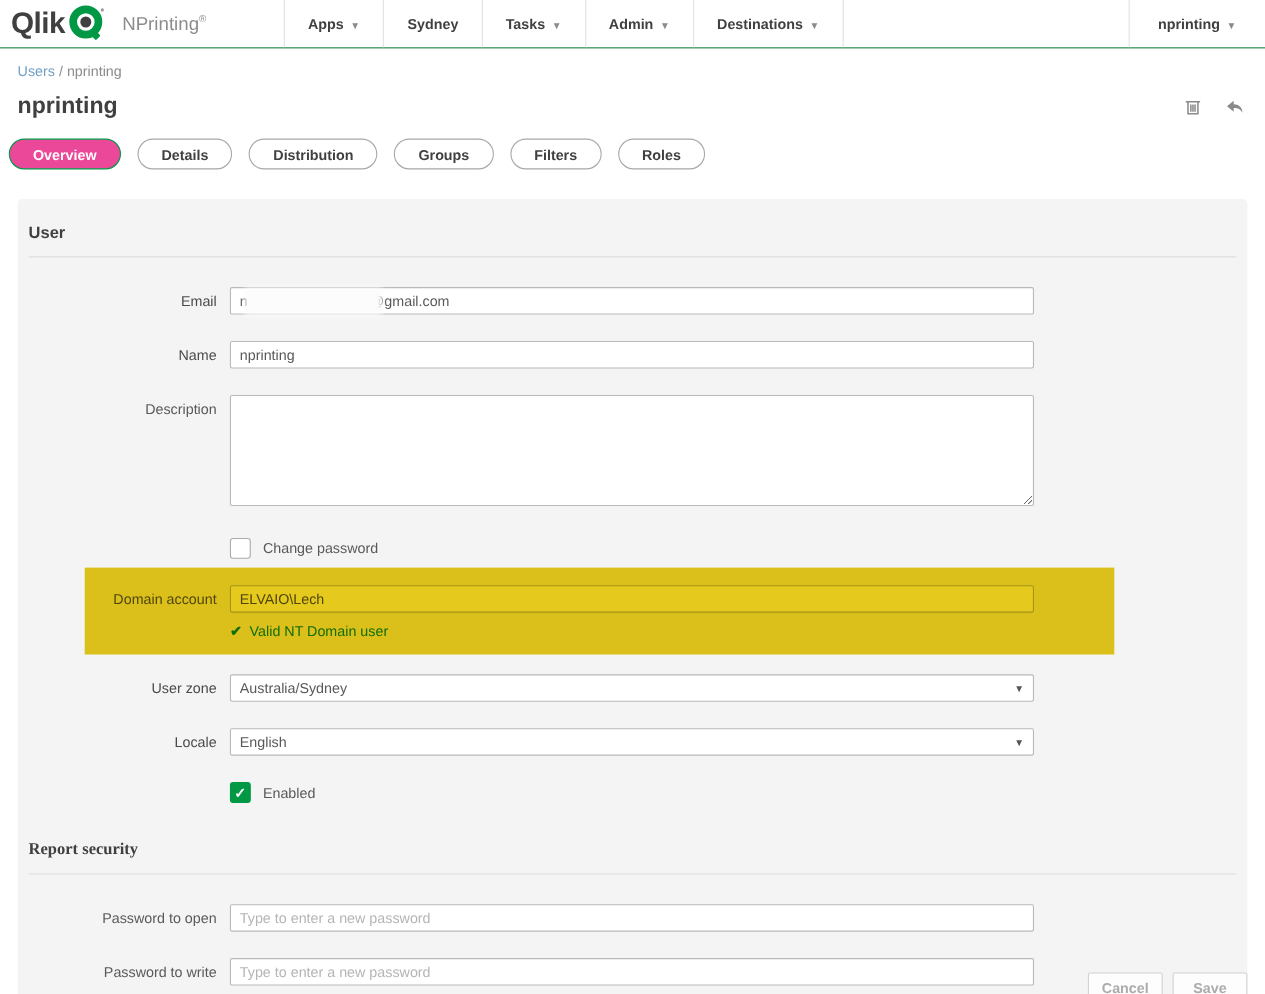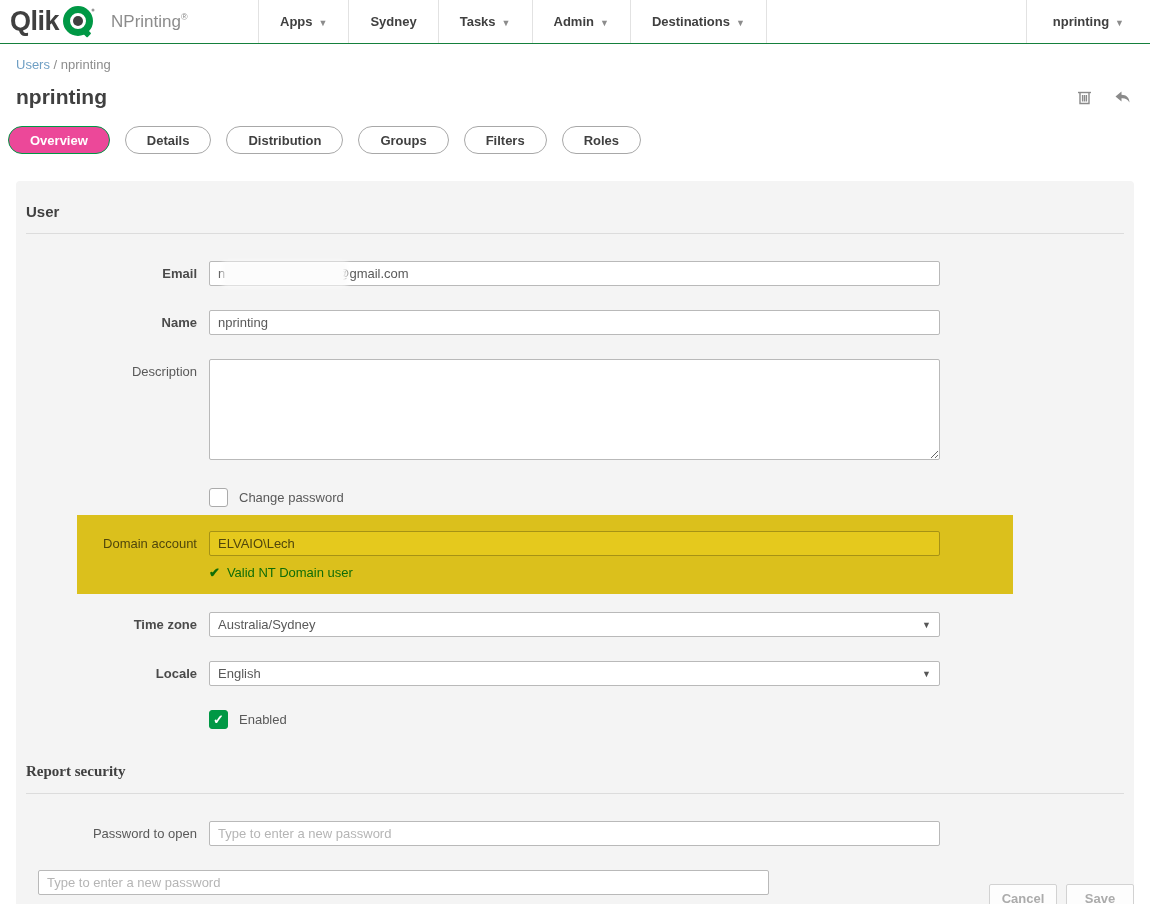--- a/index.html
+++ b/index.html
@@ -135,21 +135,21 @@
   .form-row { display: flex; align-items: center; margin-bottom: 24px; }
   .form-row.top-align { align-items: flex-start; }
   .flabel {
     width: 171px;
     flex-shrink: 0;
     text-align: right;
     font-size: 13px;
     color: #595959;
     line-height: 25px;
   }
-  .flabel.bold { font-weight: bold; color: #4a4a4a; }
+  .flabel.bold { font-weight: normal; color: #4a4a4a; }
   .field { margin-left: 12px; width: 731px; }
 
   .text-input, .fake-input, .fake-select {
     width: 100%;
     height: 25px;
     background: #fff;
     border: 1px solid #b9b9b9;
     border-radius: 2px;
     font-family: "Liberation Sans", sans-serif;
     font-size: 13px;
@@ -376,21 +376,21 @@
         <input class="text-input" value="ELVAIO\Lech" style="">
       </div>
     </div>
     <div class="valid-row">
       <span class="valid-check">✔</span>
       <span class="valid-text">Valid NT Domain user</span>
     </div>
   </div>
 
   <div class="form-row">
-    <div class="flabel bold">Time zone</div>
+    <div class="flabel bold">User zone</div>
     <div class="field">
       <div class="fake-select">
         <span>Australia/Sydney</span>
         <span class="select-arrow">▼</span>
       </div>
     </div>
   </div>
 
   <div class="form-row">
     <div class="flabel bold">Locale</div>
@@ -410,20 +410,21 @@
   <div class="section-heading second">Report security</div>
 
   <div class="form-row">
     <div class="flabel">Password to open</div>
     <div class="field">
       <input class="text-input" placeholder="Type to enter a new password" style="">
     </div>
   </div>
 
   <div class="form-row">
+    <div class="flabel">Password to write</div>
     <div class="field">
       <input class="text-input" placeholder="Type to enter a new password" style="">
     </div>
   </div>
 
 </div>
 
 <div class="actions">
   <button>Cancel</button>
   <button>Save</button>

